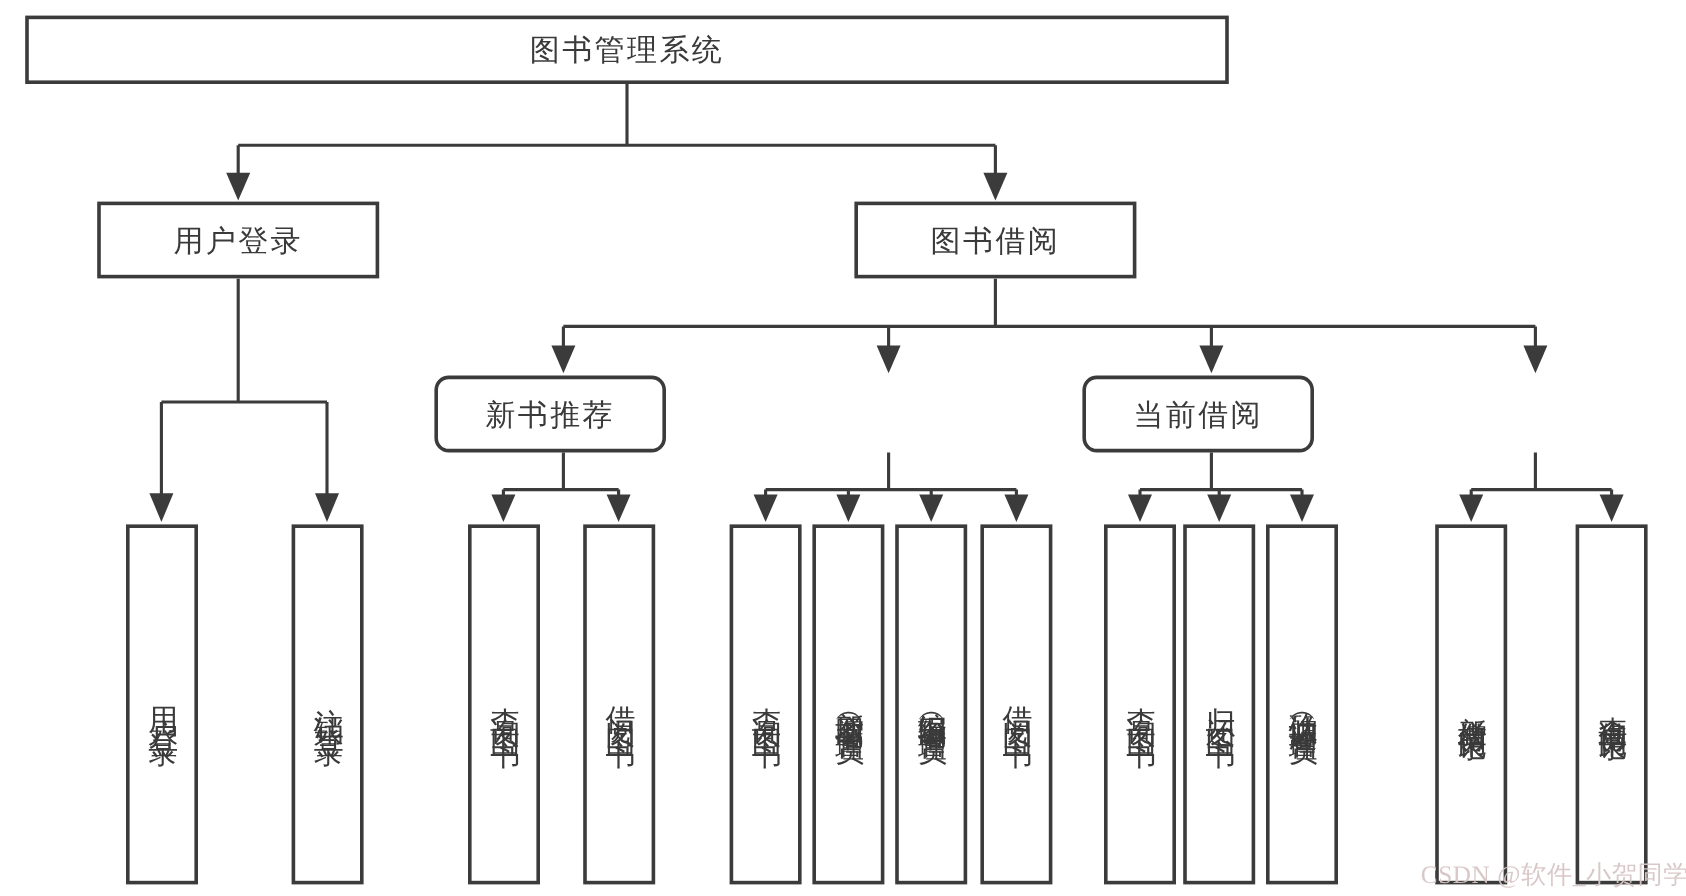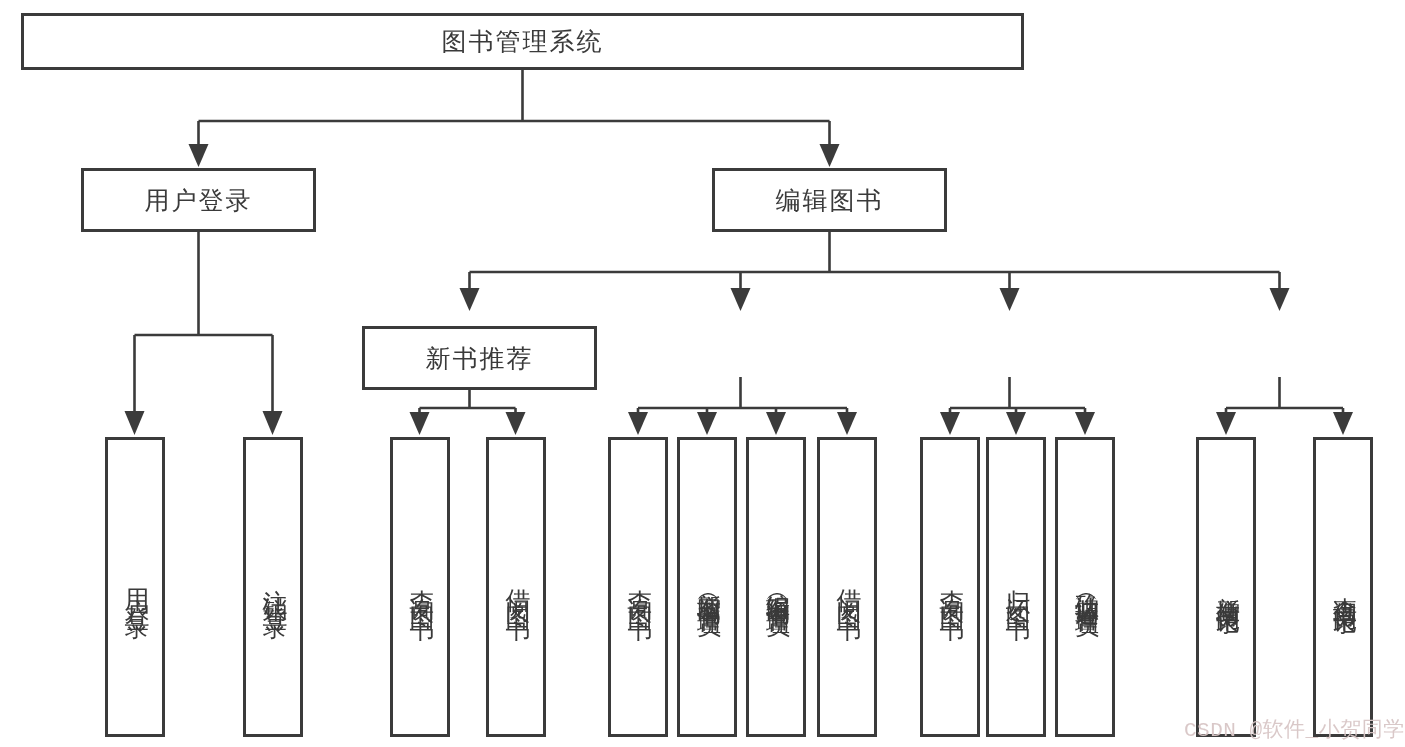--- a/index.html
+++ b/index.html
@@ -4,40 +4,40 @@
 <style>
   :root{
     --line:#3b3b3b;
     --text:#3a3a3a;
     --wm:#d8c6c6;
     --bg:#ffffff;
   }
   html,body{margin:0;padding:0;background:var(--bg);}
   .canvas{
     position:relative;width:1405px;height:747px;background:var(--bg);
-    font-family:Liberation Mono, monospace;overflow:hidden;
+    font-family:Liberation Serif, serif;overflow:hidden;
   }
   .connectors{position:absolute;left:0;top:0;}
   .connectors path{stroke:var(--line);stroke-width:2.6;fill:none;}
   .connectors polygon{fill:var(--line);stroke:none;}
   .box{
     position:absolute;box-sizing:border-box;border:3px solid var(--line);
     background:var(--bg);display:flex;align-items:center;justify-content:center;
     color:var(--text);
   }
   .hbox span{font-size:25px;letter-spacing:2px;white-space:nowrap;}
   .vbox span{
     writing-mode:vertical-rl;text-orientation:mixed;
     font-size:25px;letter-spacing:9px;white-space:nowrap;
   }
   .vbox.long span{font-size:24px;letter-spacing:3px;}
   
   .lvl1{left:21px;top:13px;width:1003px;height:57px;}
   .lvl2{top:168px;width:235px;height:64px;}
-  .lvl3{top:326px;width:235px;height:64px;}
+  .lvl3{top:313px;width:193px;height:64px;border-radius:12px;}
   .leaf{top:437px;width:60px;height:300px;}
   .watermark{
     position:absolute;left:1184px;top:715px;font-size:21px;
     color:var(--wm);letter-spacing:0.5px;white-space:nowrap;opacity:.95;
   }
 </style>
 </head>
 <body>
 
 <div class="canvas">
@@ -79,25 +79,28 @@
   </svg>
 
   <div class="box hbox lvl1">
     <span>图书管理系统</span>
   </div>
 
   <div class="box hbox lvl2" style="left:81px;">
     <span>用户登录</span>
   </div>
   <div class="box hbox lvl2" style="left:712px;">
-    <span>编辑图书</span>
+    <span>图书借阅</span>
   </div>
 
   <div class="box hbox lvl3" style="left:362px;">
     <span>新书推荐</span>
+  </div>
+  <div class="box hbox lvl3" style="left:902px;">
+    <span>当前借阅</span>
   </div>
 
   <div class="box vbox leaf" style="left:105px;">
     <span>用户登录</span>
   </div>
   <div class="box vbox leaf" style="left:243px;">
     <span>注销登录</span>
   </div>
 
   <div class="box vbox leaf" style="left:390px;">

